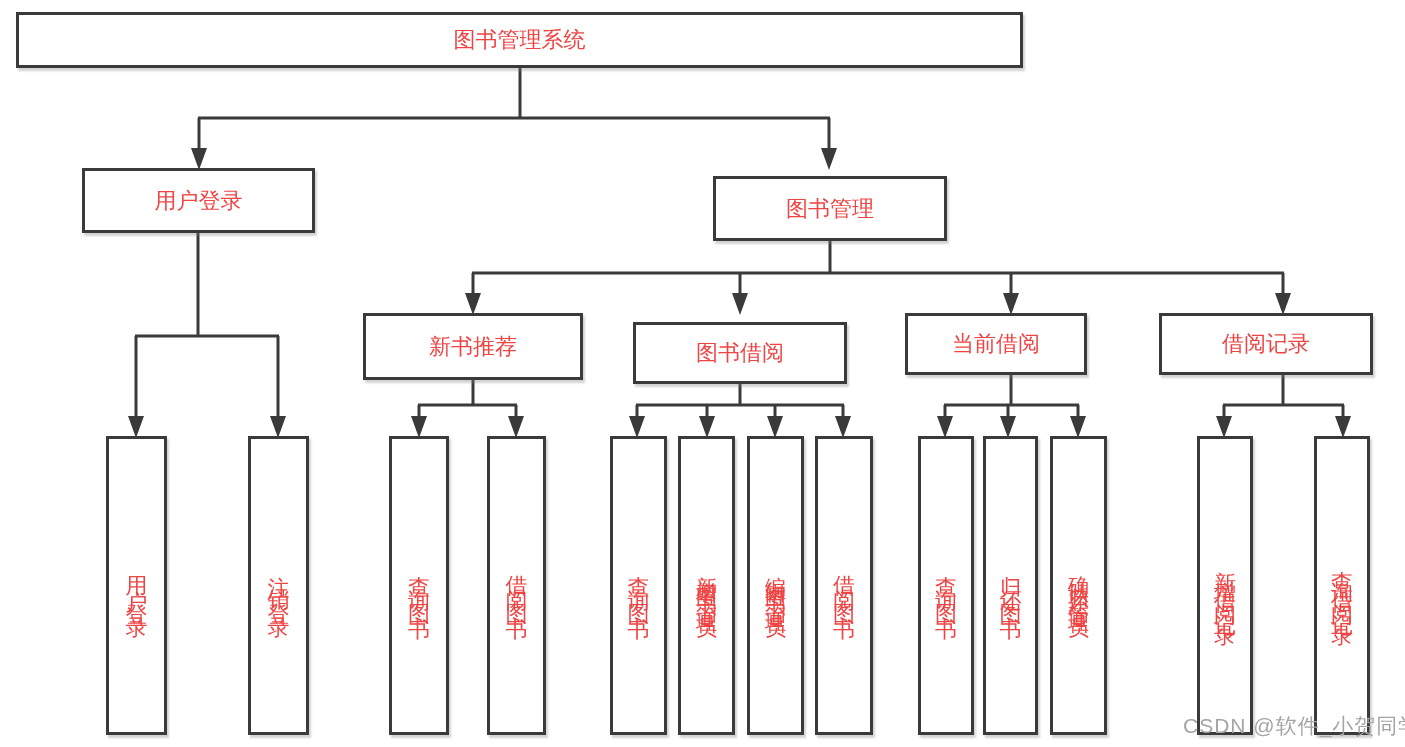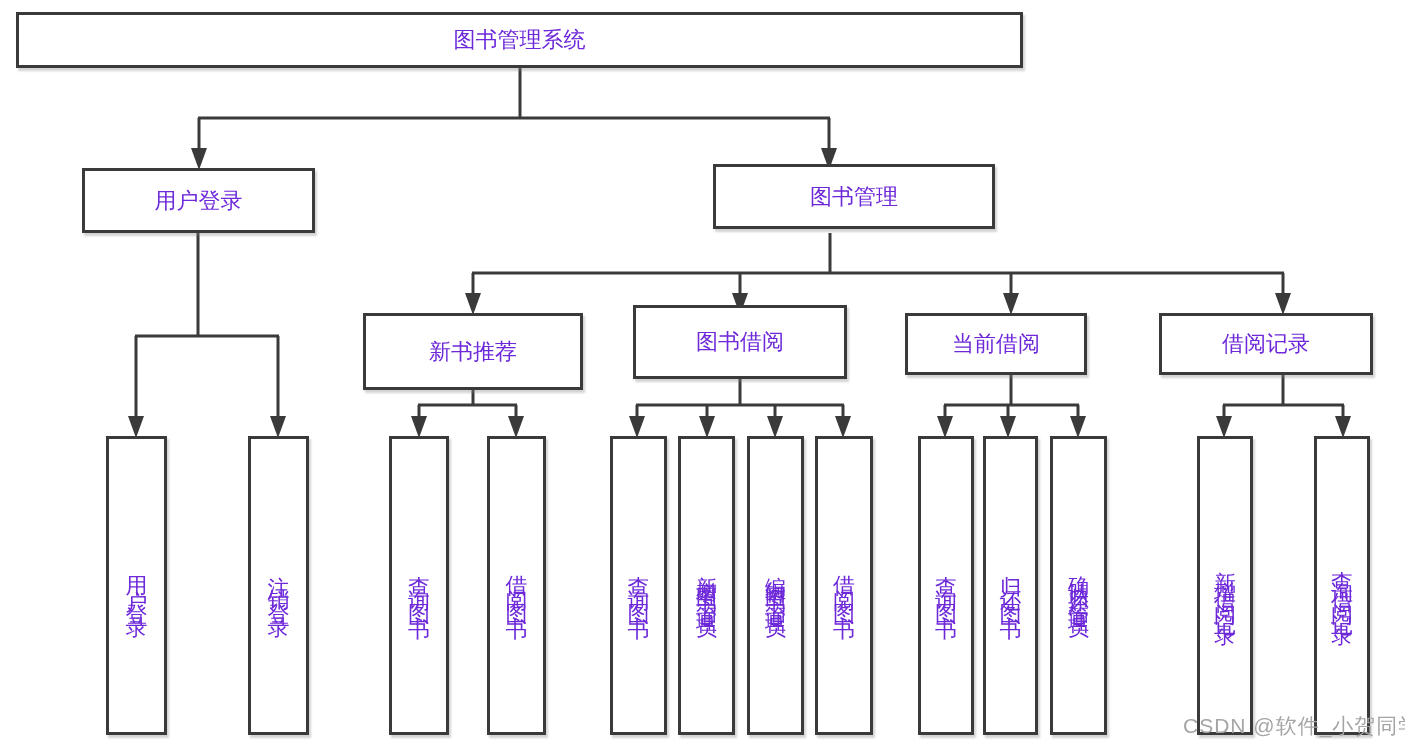--- a/index.html
+++ b/index.html
@@ -3,21 +3,21 @@
 <meta charset="utf-8">
 <style>
   html,body{margin:0;padding:0;background:#ffffff;}
   body{font-family:"Liberation Sans","DejaVu Sans",sans-serif;}
   #stage{position:relative;width:1405px;height:747px;background:#ffffff;overflow:hidden;}
   #connectors{position:absolute;left:0;top:0;z-index:1;}
   .node{
     position:absolute;z-index:2;box-sizing:border-box;
     background:#ffffff;border:3px solid #3a3a3a;
     display:flex;align-items:center;justify-content:center;
-    color:#6d28d9;font-size:22px;
+    color:#ef4444;font-size:22px;
     box-shadow:2px 3px 2px rgba(130,130,130,0.35);
   }
   .node span{display:block;text-align:center;}
   .node.vertical span{
     writing-mode:vertical-rl;text-orientation:mixed;
   }
   .node.v-short span{letter-spacing:14px;}
   .node.v-mid span{letter-spacing:11px;}
   .node.v-long span{letter-spacing:6px;font-size:21px;}
   #watermark{
@@ -83,27 +83,27 @@
       <line x1="1343" y1="405" x2="1343" y2="416" stroke="#3a3a3a" stroke-width="3"></line>
       <path d="M 1335 416 L 1351 416 L 1343 438 Z" fill="#3a3a3a"></path>
     </svg>
   <div id="watermark" style="left:1183px;top:712px;">CSDN @软件_小贺同学</div>
 <div class="node" style="left: 16px; top: 12px; width: 1007px; height: 56px;">
       <span>图书管理系统</span>
     </div>
     <div class="node" style="left: 82px; top: 168px; width: 233px; height: 65px;">
       <span>用户登录</span>
     </div>
-    <div class="node" style="left: 713px; top: 164px; width: 282px; height: 65px;">
+    <div class="node" style="left: 713px; top: 176px; width: 234px; height: 65px;">
       <span>图书管理</span>
     </div>
-    <div class="node" style="left: 363px; top: 313px; width: 220px; height: 77px;">
+    <div class="node" style="left: 363px; top: 313px; width: 220px; height: 67px;">
       <span>新书推荐</span>
     </div>
-    <div class="node" style="left: 633px; top: 305px; width: 214px; height: 74px;">
+    <div class="node" style="left: 633px; top: 322px; width: 214px; height: 62px;">
       <span>图书借阅</span>
     </div>
     <div class="node" style="left: 905px; top: 313px; width: 182px; height: 62px;">
       <span>当前借阅</span>
     </div>
     <div class="node" style="left: 1159px; top: 313px; width: 214px; height: 62px;">
       <span>借阅记录</span>
     </div>
     <div class="node vertical v-short" style="left: 106px; top: 436px; width: 61px; height: 299px;">
       <span>用户登录</span>

